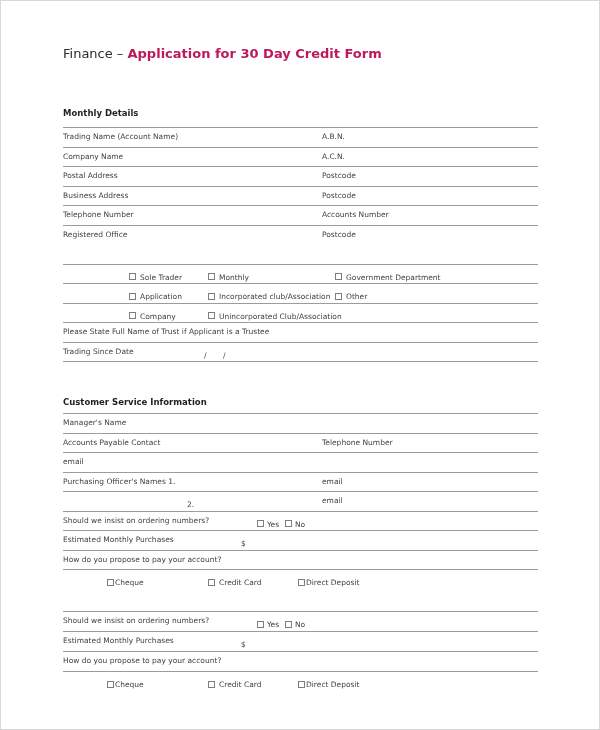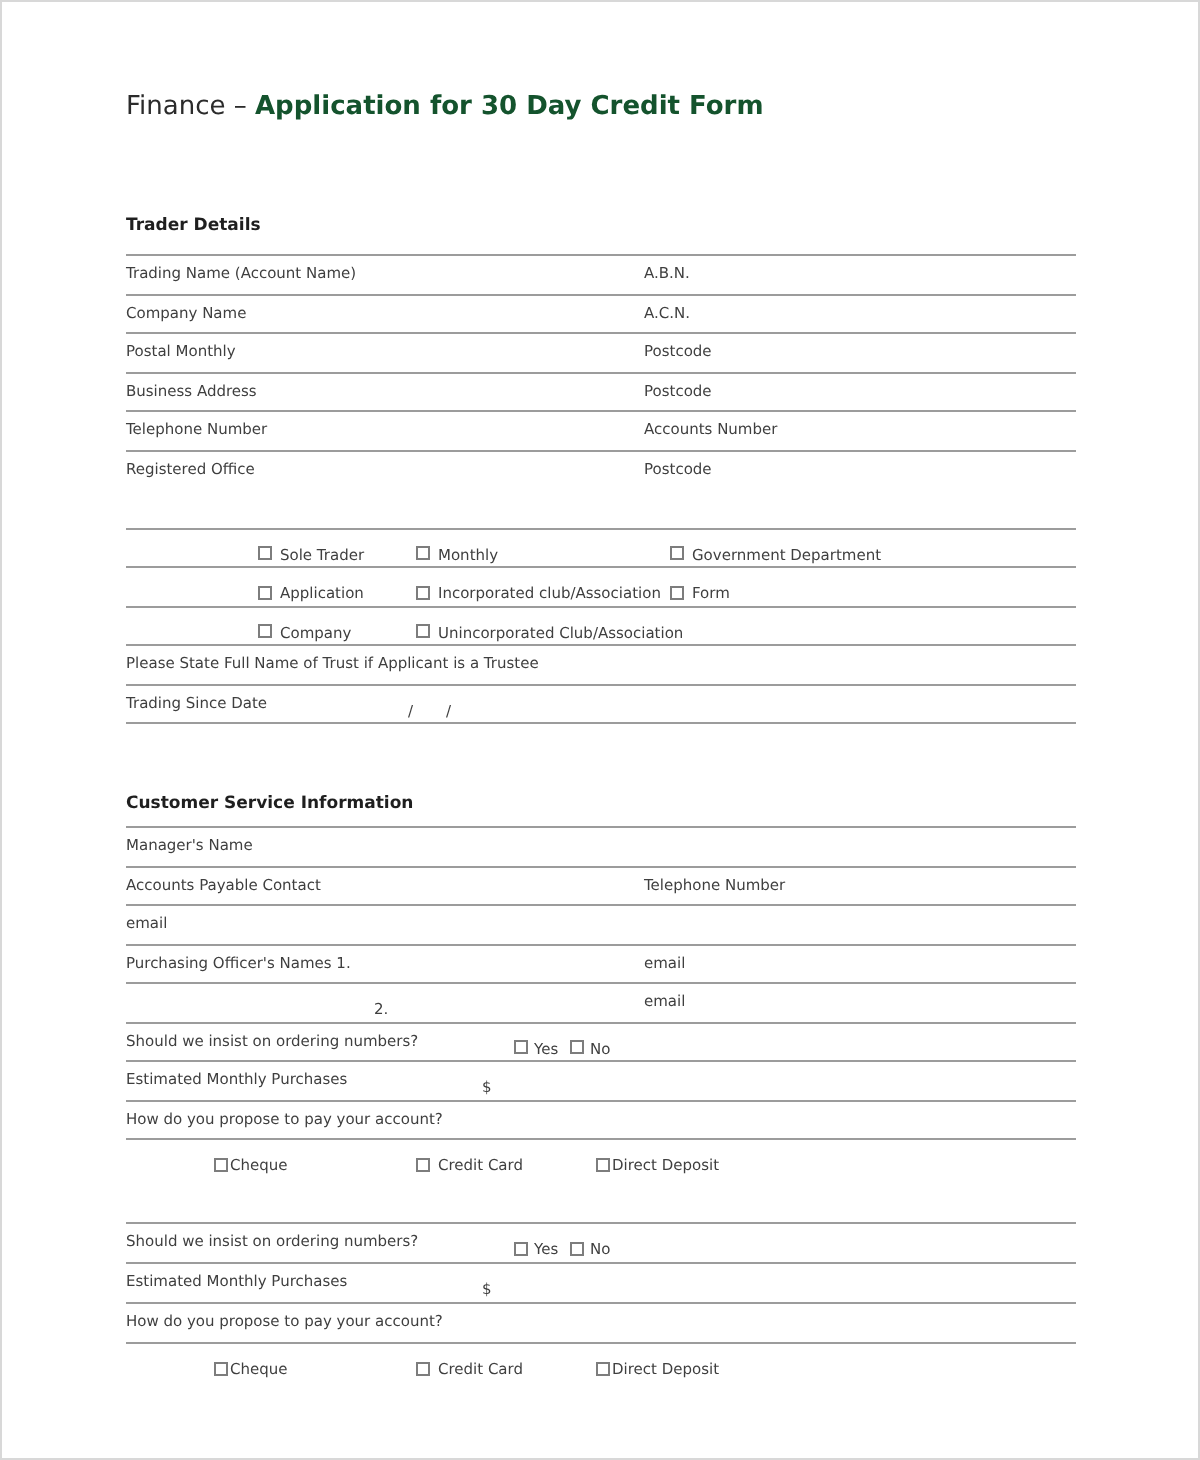--- a/index.html
+++ b/index.html
@@ -2,49 +2,49 @@
 <html><head>
 <meta charset="utf-8">
 <style>
   html,body{margin:0;padding:0;background:#fff;}
   .page{
     position:relative;width:600px;height:730px;background:#ffffff;
     border:1px solid #d8d8d8;box-sizing:border-box;overflow:hidden;
     font-family:"DejaVu Sans","Liberation Sans",sans-serif;color:#3f3f3f;
   }
   .title{position:absolute;left:62px;top:45px;font-size:13px;color:#2b2b2b;white-space:nowrap;}
-  .title b{color:#14532d;font-weight:bold;}
+  .title b{color:#be185d;font-weight:bold;}
   .sec-heading{position:absolute;left:62px;font-size:8.5px;font-weight:bold;color:#1f1f1f;white-space:nowrap;}
   .row{position:absolute;left:62px;width:475px;height:19px;border-top:1px solid #9c9c9c;font-size:7.5px;}
   .hline{position:absolute;left:62px;width:475px;height:0;border-top:1px solid #9c9c9c;}
   .lbl{position:absolute;left:0;top:4px;white-space:nowrap;}
   .rcol{position:absolute;left:259px;top:4px;white-space:nowrap;}
   .pos{position:absolute;top:8px;white-space:nowrap;margin-left:44px;}
   .cb{display:inline-block;width:5px;height:5px;border:1px solid #7d7d7d;margin-right:4px;vertical-align:-0.5px;background:#fff;}
   .cb.tight{margin-right:1px;}
 </style>
 </head>
 <body>
 
 <div class="page">
 
   <div class="title"><span>Finance – </span><b>Application for 30 Day Credit Form</b></div>
 
-  <div class="sec-heading" style="top:107px">Trader Details</div>
+  <div class="sec-heading" style="top:107px">Monthly Details</div>
 
   <div class="row" style="top:126px">
     <span class="lbl">Trading Name (Account Name)</span>
     <span class="rcol">A.B.N.</span>
   </div>
   <div class="row" style="top:145.5px">
     <span class="lbl">Company Name</span>
     <span class="rcol">A.C.N.</span>
   </div>
   <div class="row" style="top:165px">
-    <span class="lbl">Postal Monthly</span>
+    <span class="lbl">Postal Address</span>
     <span class="rcol">Postcode</span>
   </div>
   <div class="row" style="top:184.5px">
     <span class="lbl">Business Address</span>
     <span class="rcol">Postcode</span>
   </div>
   <div class="row" style="top:204px">
     <span class="lbl">Telephone Number</span>
     <span class="rcol">Accounts Number</span>
   </div>
@@ -55,21 +55,21 @@
 
 
   <div class="row" style="top:262.5px">
     <span class="pos" style="left:22px"><span class="cb"></span><span>Sole Trader</span></span>
     <span class="pos" style="left:101px"><span class="cb"></span><span>Monthly</span></span>
     <span class="pos" style="left:228px"><span class="cb"></span><span>Government Department</span></span>
   </div>
   <div class="row" style="top:282px">
     <span class="pos" style="left:22px"><span class="cb"></span><span>Application</span></span>
     <span class="pos" style="left:101px"><span class="cb"></span><span>Incorporated club/Association</span></span>
-    <span class="pos" style="left:228px"><span class="cb"></span><span>Form</span></span>
+    <span class="pos" style="left:228px"><span class="cb"></span><span>Other</span></span>
   </div>
   <div class="row" style="top:301.5px">
     <span class="pos" style="left:22px"><span class="cb"></span><span>Company</span></span>
     <span class="pos" style="left:101px"><span class="cb"></span><span>Unincorporated Club/Association</span></span>
   </div>
 
   <div class="row" style="top:321px">
     <span class="lbl">Please State Full Name of Trust if Applicant is a Trustee</span>
   </div>
   <div class="row" style="top:340.5px">

